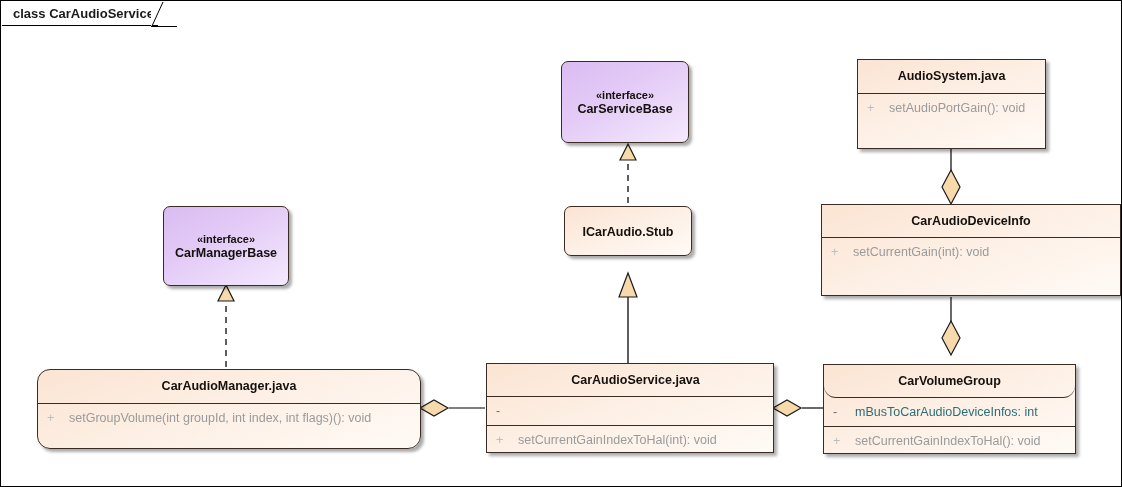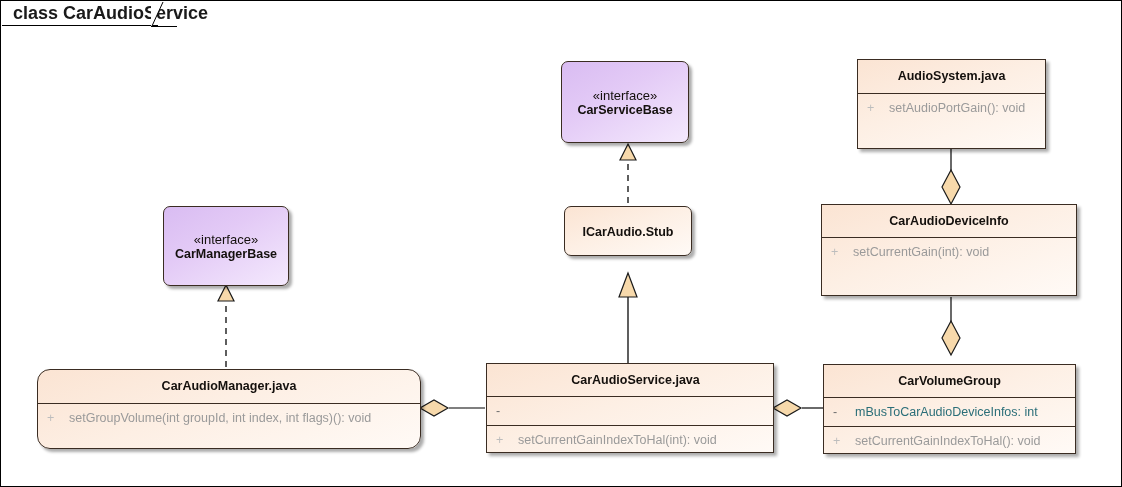--- a/index.html
+++ b/index.html
@@ -18,21 +18,21 @@
   #title-tab{
     position:absolute;left:1px;top:1px;
     height:24px;width:156px;
     background:#ffffff;
     box-sizing:border-box;
     border-bottom:1px solid #000000;
     display:flex;align-items:center;
     padding-left:11px;
   }
   #title-tab .tab-text{
-    font-size:18px;font-weight:bold;color:#1a1a1a;white-space:nowrap;
+    font-size:13px;font-weight:bold;color:#1a1a1a;white-space:nowrap;
   }
   #title-tab-slant{
     position:absolute;left:150px;top:1px;
     width:26px;height:25px;
     overflow:hidden;
   }
   #title-tab-slant svg{display:block;}
 
   
   .node{
@@ -52,21 +52,21 @@
   }
 
   .node-header{
     box-sizing:border-box;
     display:flex;align-items:center;justify-content:center;
     font-size:12.5px;font-weight:bold;color:#14100d;
     text-align:center;line-height:1.18;
     padding:0 6px;
   }
   .node-header.with-rule{border-bottom:1px solid #3a2c22;}
-  .node-header .stereo{font-weight:normal;font-size:13px;display:block;}
+  .node-header .stereo{font-weight:bold;font-size:11px;display:block;}
 
   .compartment{
     box-sizing:border-box;
     display:flex;align-items:center;
     font-size:12.5px;
     padding-left:9px;
     white-space:nowrap;
   }
   .compartment + .compartment{border-top:1px solid #3a2c22;}
   .compartment .vis{
@@ -156,21 +156,21 @@
 
   <div class="node iface rounded" style="left:162px;top:205px;width:126px;height:80px;">
     <div class="node-header" style="height:80px;">
       <span>
         <span class="stereo">«interface»</span>
         <span>CarManagerBase</span>
       </span>
     </div>
   </div>
 
-  <div class="node cls" style="left:820px;top:203px;width:256px;height:92px;">
+  <div class="node cls" style="left:820px;top:203px;width:300px;height:92px;">
     <div class="node-header with-rule" style="height:33px;">
       <span>CarAudioDeviceInfo</span>
     </div>
     <div class="compartment op" style="height:28px;">
       <span class="vis">+</span>
       <span>setCurrentGain(int): void</span>
     </div>
   </div>
 
   <div class="node cls rounded" style="left:563px;top:205px;width:128px;height:50px;">
@@ -196,21 +196,21 @@
     <div class="compartment attr" style="height:28px;">
       <span class="vis">-</span>
     </div>
     <div class="compartment op" style="height:28px;">
       <span class="vis">+</span>
       <span>setCurrentGainIndexToHal(int): void</span>
     </div>
   </div>
 
   <div class="node cls" style="left:822px;top:363px;width:253px;height:90px;">
-    <div class="node-header with-rule" style="height:33px;">
+    <div class="node-header with-rule" style="height:33px;border-radius:12px;">
       <span>CarVolumeGroup</span>
     </div>
     <div class="compartment attr" style="height:28px;">
       <span class="vis">-</span>
       <span>mBusToCarAudioDeviceInfos: int</span>
     </div>
     <div class="compartment op" style="height:28px;">
       <span class="vis">+</span>
       <span>setCurrentGainIndexToHal(): void</span>
     </div>

